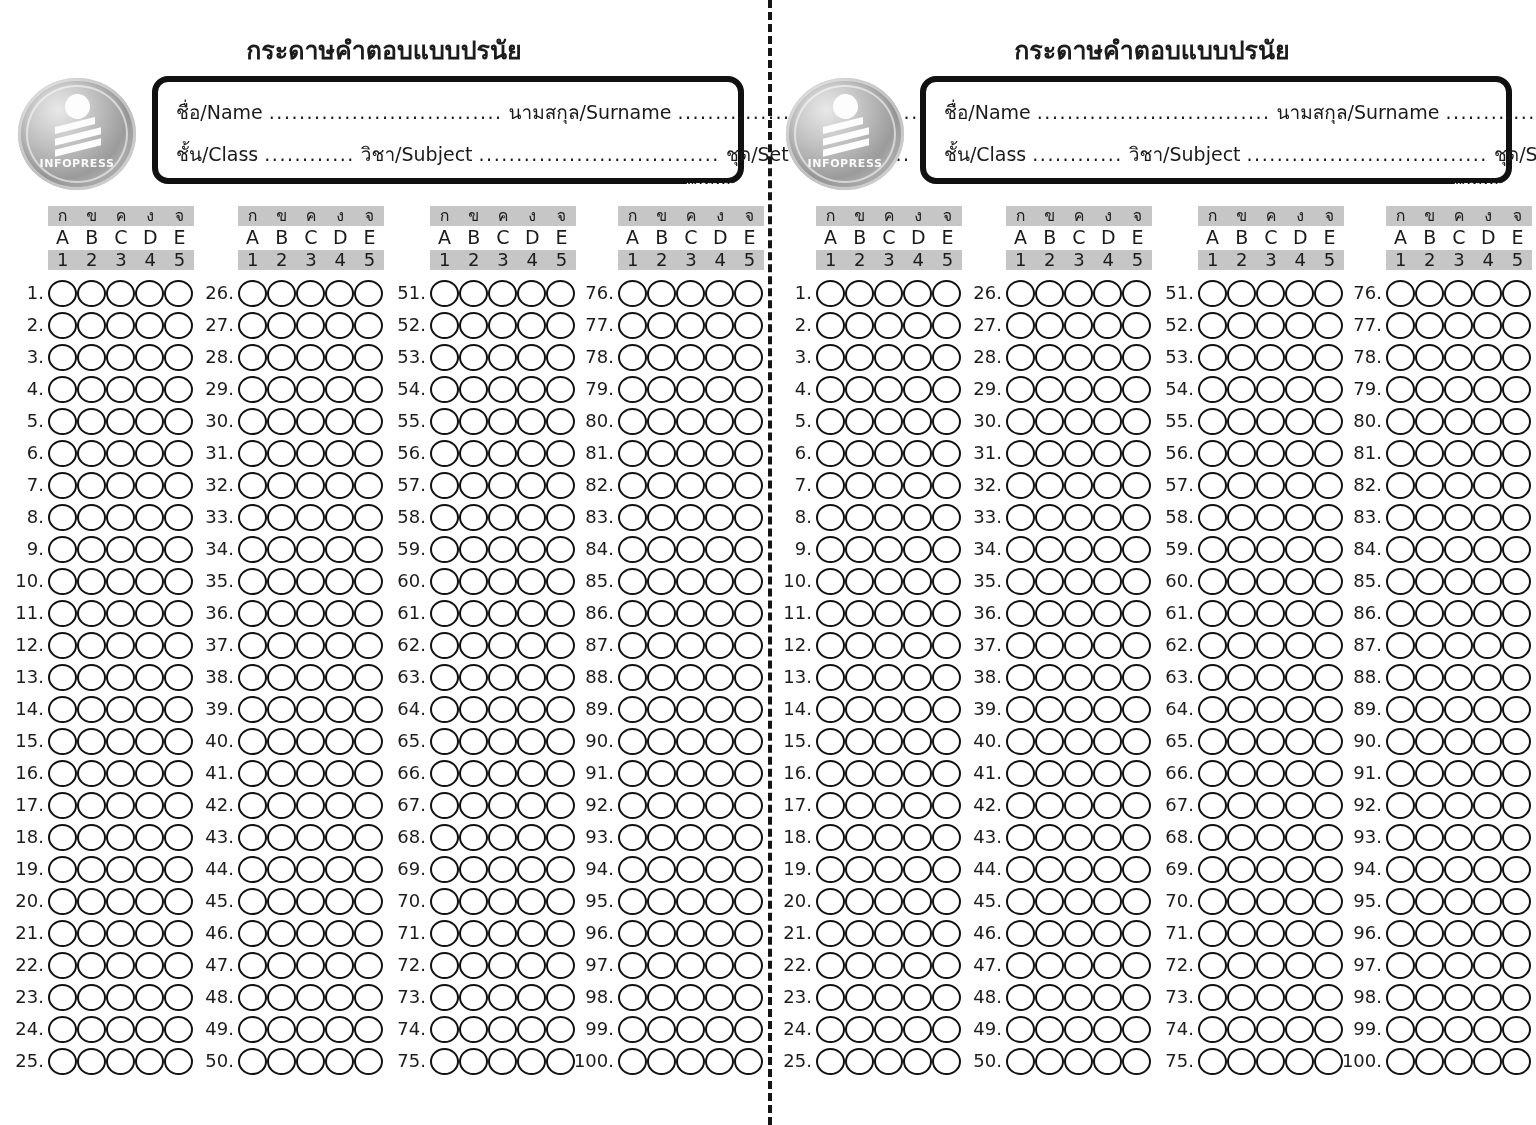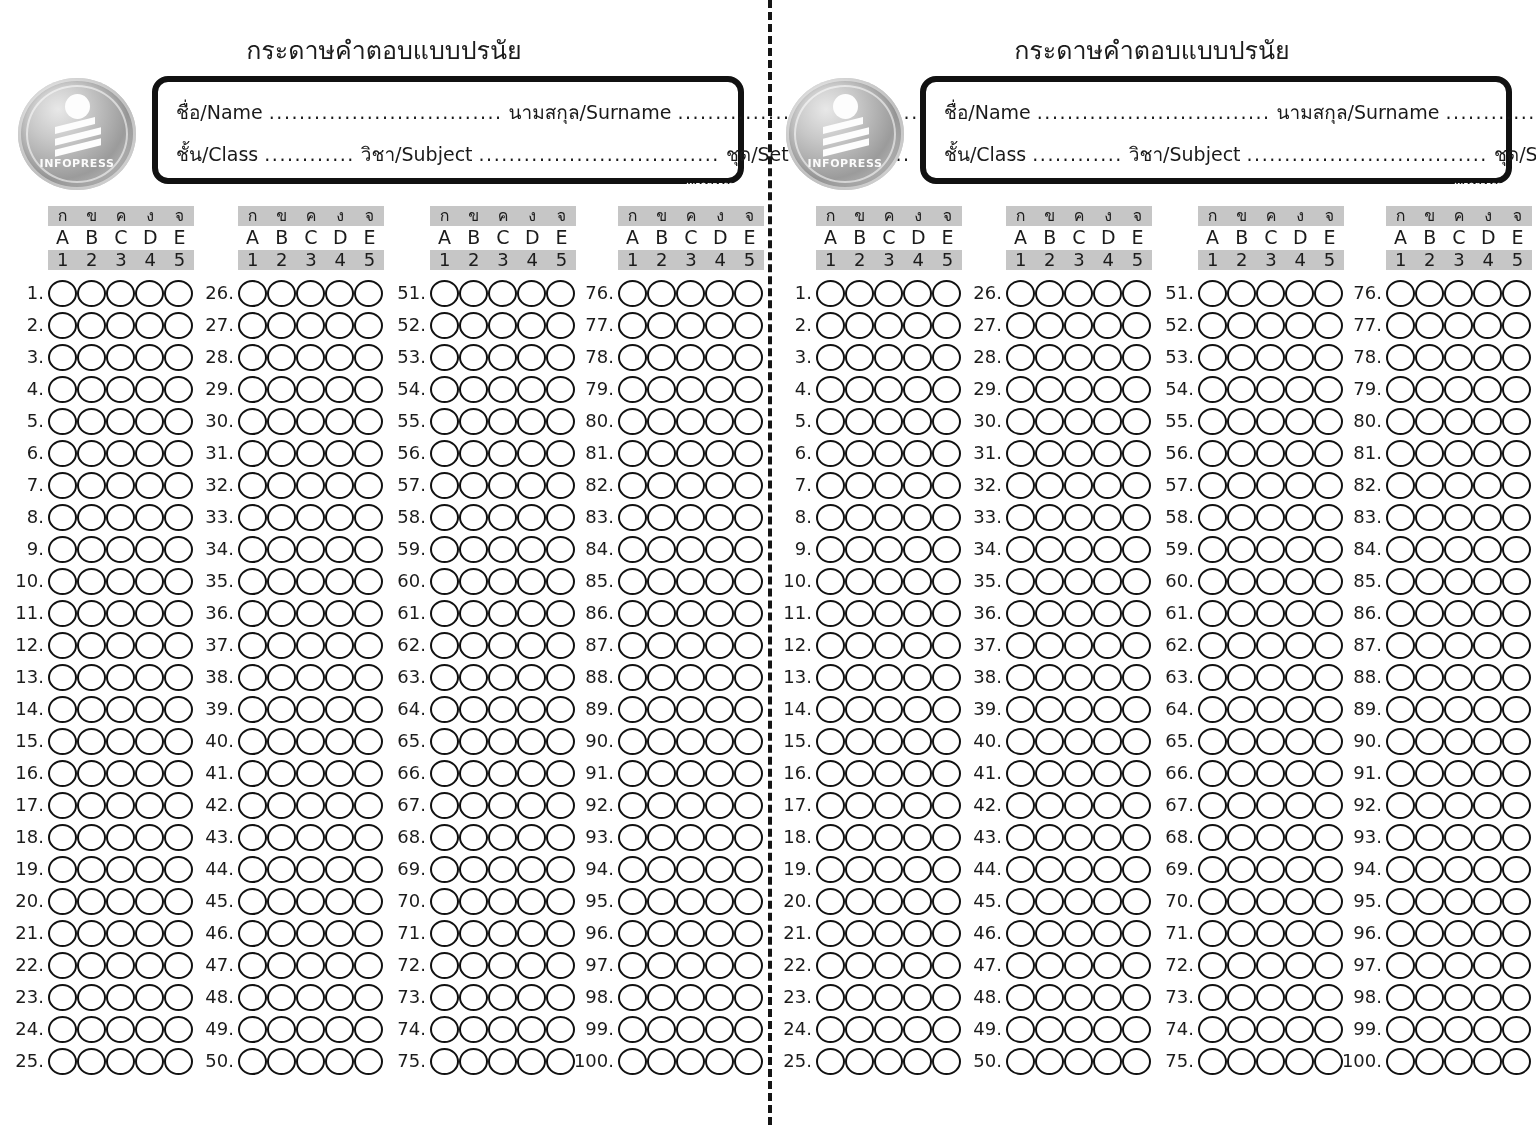--- a/index.html
+++ b/index.html
@@ -37,21 +37,21 @@
   }
 
   
   .sheet-title {
     position: absolute;
     top: 30px;
     left: 0;
     width: 768px;
     text-align: center;
     font-size: 25px;
-    font-weight: 400;
+    font-weight: 700;
     letter-spacing: 0px;
     color: #1c1c1c;
   }
 
   
   .logo {
     position: absolute;
     left: 18px;
     top: 78px;
     width: 118px;

